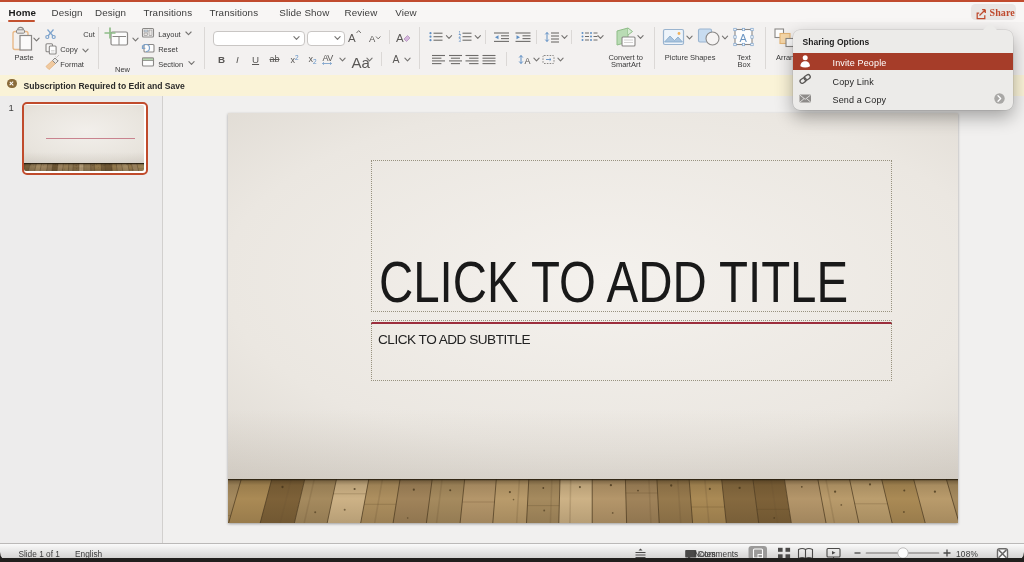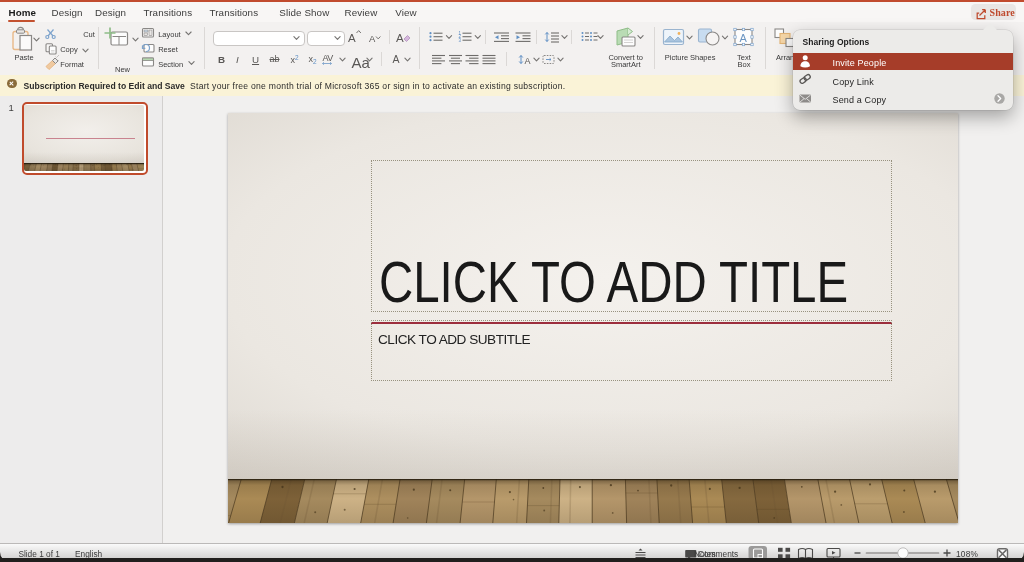--- a/index.html
+++ b/index.html
@@ -247,21 +247,20 @@
   <div class="bi" style="left:269.5px;top:33px;font-size:9px;text-decoration:line-through;">ab</div>
   <div class="bi" style="left:290.5px;top:33px;font-size:9px;">x<span style="font-size:6.5px;color:#5f8fc4;vertical-align:2.5px;">2</span></div>
   <div class="bi" style="left:308.5px;top:33px;font-size:9px;">x<span style="font-size:6.5px;color:#5f8fc4;vertical-align:-2px;">2</span></div>
   <div class="bi" style="left:322.5px;top:31.5px;font-size:9px;letter-spacing:-0.5px;">AV</div>
   <div class="bi" style="left:351.5px;top:32.5px;font-size:15px;">Aa</div>
   <div class="bi" style="left:392.5px;top:31.5px;font-size:10.5px;">A</div>
 </div>
 <div class="abs" id="notif">
   <div id="nicon"></div>
   <span class="b">Subscription Required to Edit and Save</span>
-  <span class="r">Start your free one month trial of Microsoft 365 or sign in to activate an existing subscription.</span>
 </div>
 <div class="abs" id="panel">
   <div id="pnum">1</div>
   <div id="thumb">
       <div id="thumbin">
         <div id="thumbline"></div>
         <div id="thumbshade"></div>
         <div id="thumbfloor">
           <svg width="121" height="8" viewBox="0 0 121 8" preserveAspectRatio="none">
             <defs>

